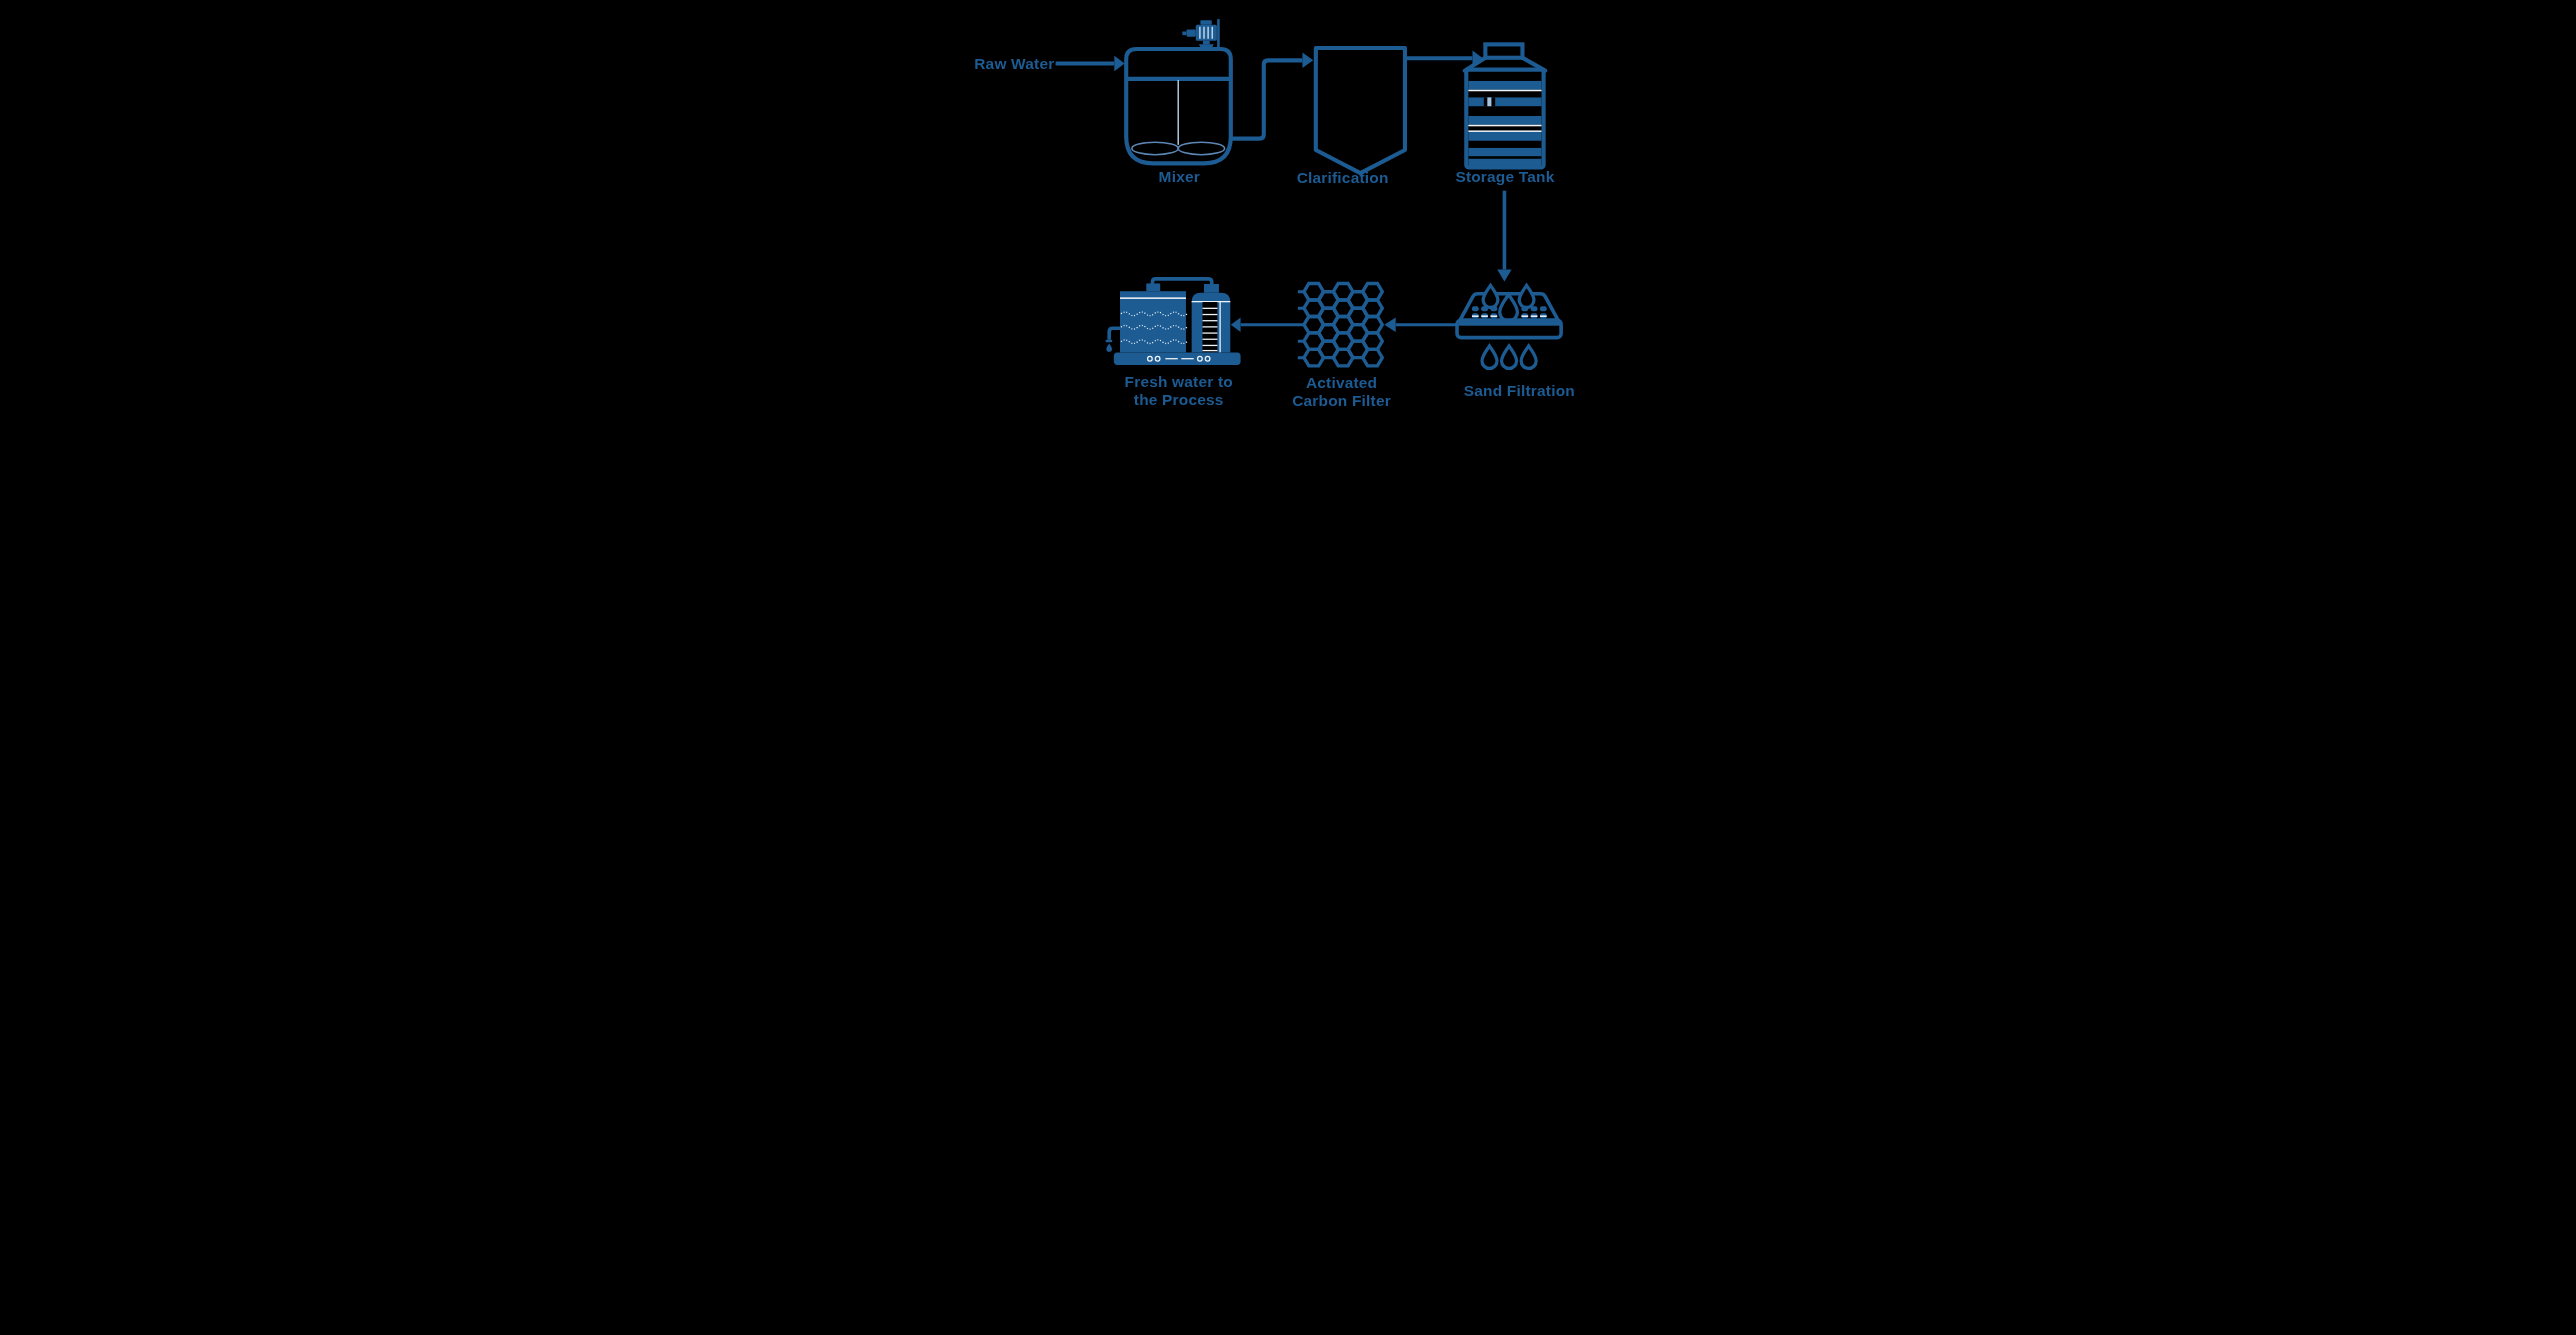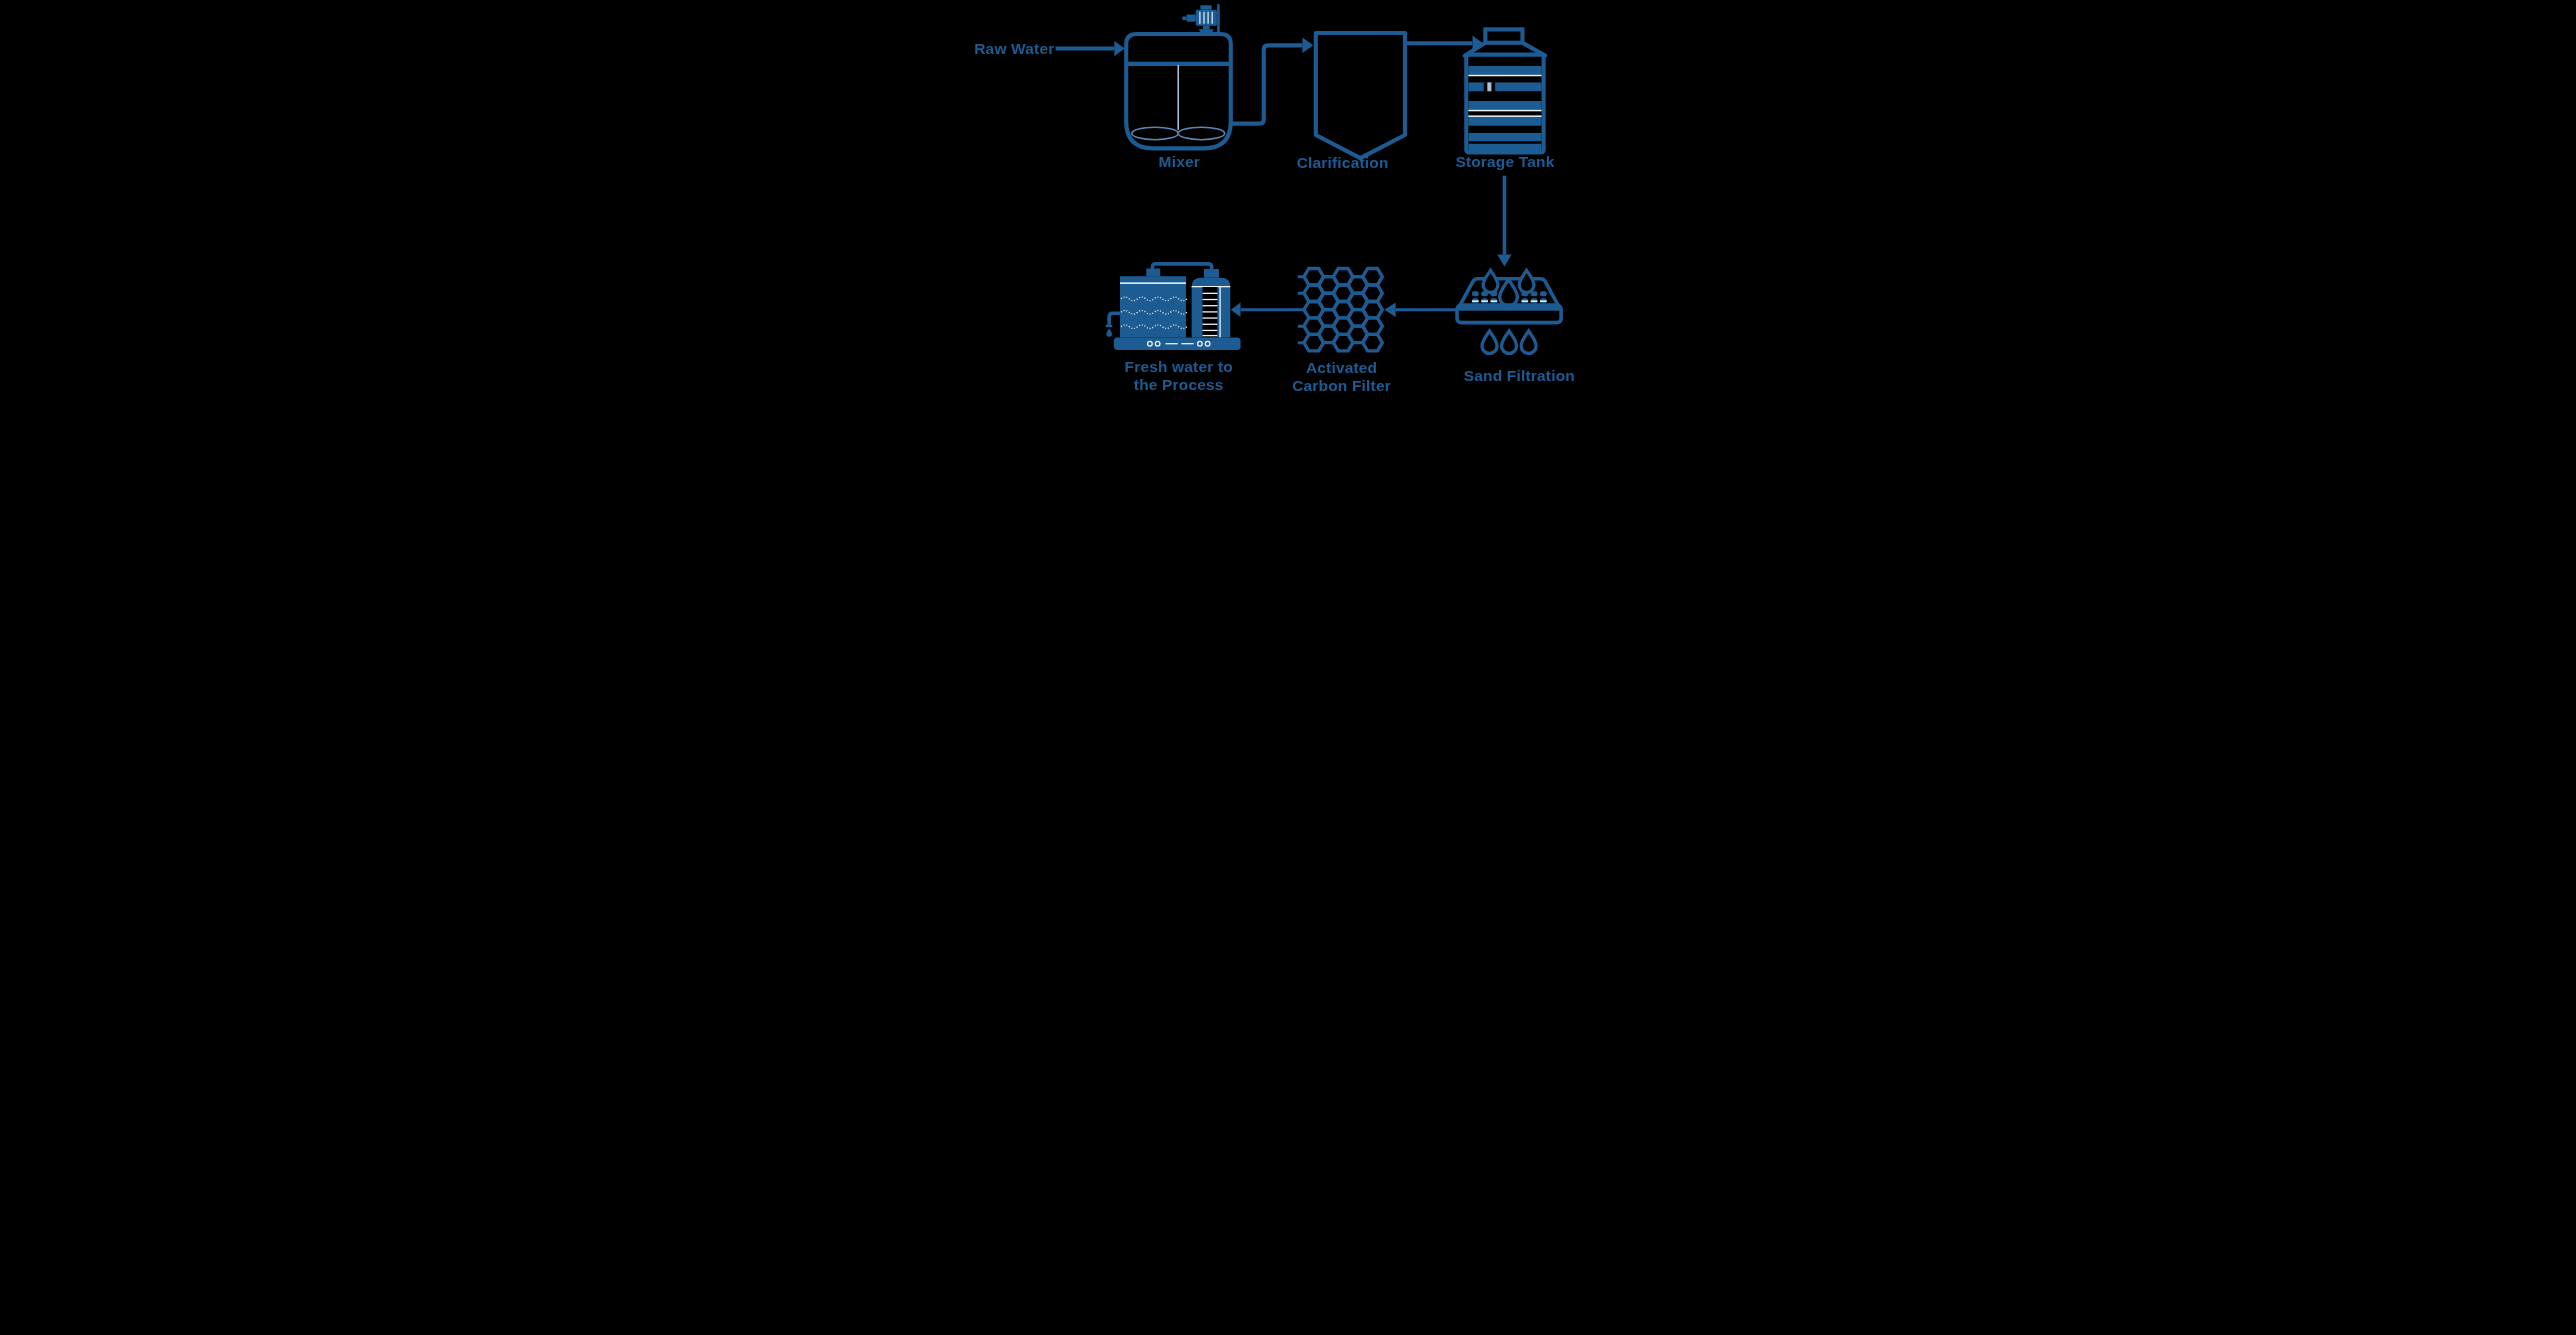--- a/index.html
+++ b/index.html
@@ -2,21 +2,21 @@
 <html style="--background: #000000; --primary: #1d5b93; --accent-light: #a9c3da; --detail-white: #eef3f8;font-size:8.2px"><head>
 <meta charset="utf-8">
 <style>
   :root{
     --background:#000000;
     --primary:#1d5b93;
     --accent-light:#a9c3da;
     --detail-white:#eef3f8;
   }
   html,body{margin:0;padding:0;background:var(--background);}
-  .stage{width:808px;height:404px;position:relative;margin:0 auto;background:var(--background);}
+  .stage{width:808px;height:404px;position:relative;margin:15px auto;background:var(--background);}
   svg{display:block;width:100%;height:100%;}
   
   .s8{stroke:var(--primary);stroke-width:8;fill:none;}
   .s7{stroke:var(--primary);stroke-width:7;fill:none;}
   .s6{stroke:var(--primary);stroke-width:6;fill:none;}
   .s5{stroke:var(--primary);stroke-width:5;fill:none;}
   .rj{stroke-linejoin:round;}
   .rc{stroke-linecap:round;}
   .fill{fill:var(--primary);stroke:none;}
   .wfill{fill:var(--detail-white);stroke:none;}

